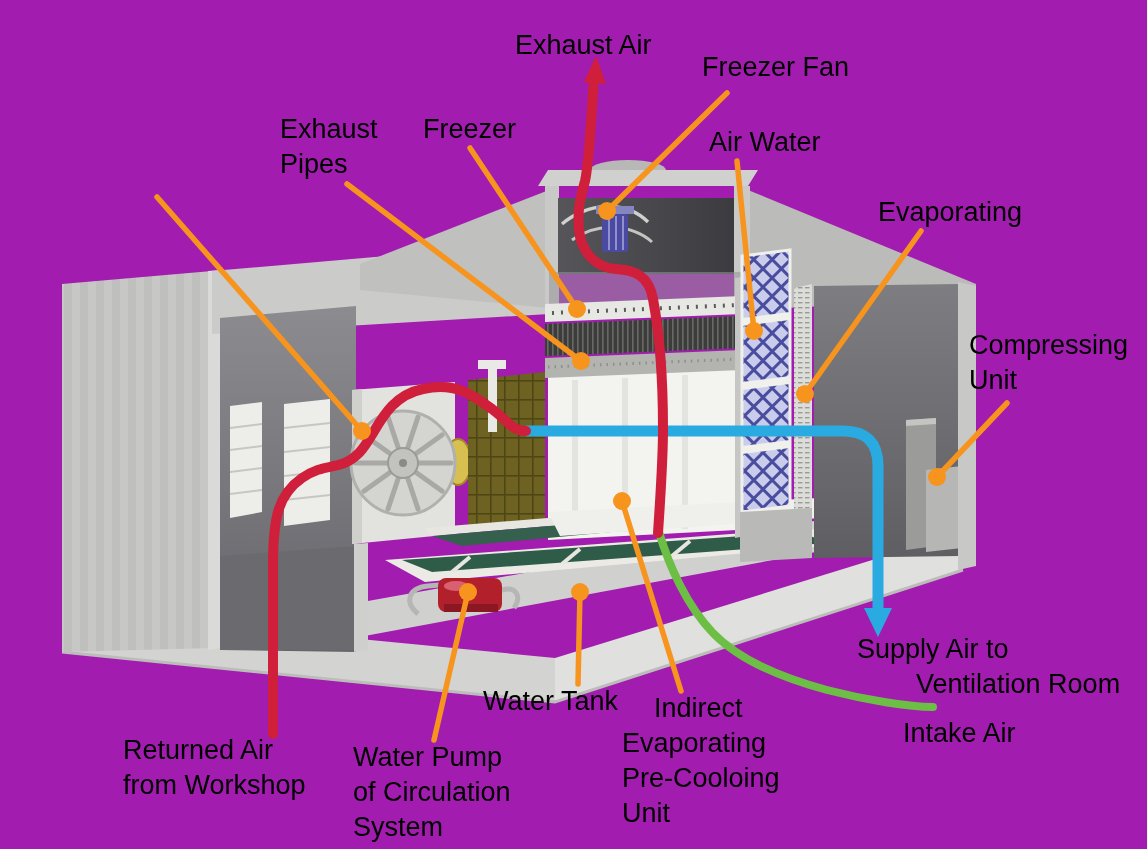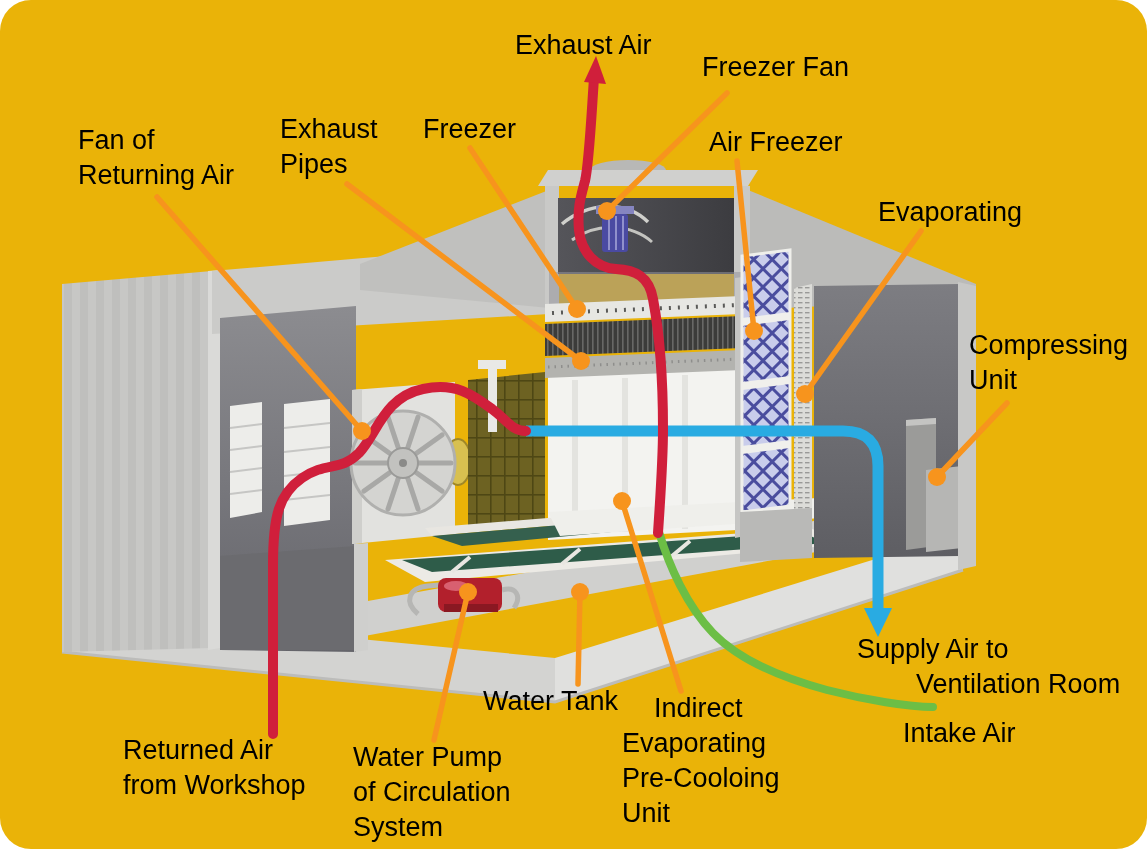--- a/index.html
+++ b/index.html
@@ -1,17 +1,17 @@
 <!DOCTYPE html>
 <html><head>
 <meta charset="utf-8">
 <style>
   html,body{margin:0;padding:0;background:#ffffff;}
-  #stage{position:relative;width:1147px;height:849px;background:#eab308;overflow:hidden;
-         font-family:"Liberation Sans", sans-serif;border-radius:31px;}
+  #stage{position:relative;width:1147px;height:849px;background:#a21caf;overflow:hidden;
+         font-family:"Liberation Sans", sans-serif;}
   #machine-svg{position:absolute;left:0;top:0;}
   .lbl{position:absolute;color:#000;font-size:27px;line-height:35px;white-space:nowrap;}
   .ln{display:block;}
   .ind40{margin-left:32px;}
   .ind59{margin-left:59px;}
 </style>
 </head>
 <body>
 
 <div id="stage">
@@ -235,28 +235,24 @@
   <span class="ln">Freezer Fan</span>
 </div>
 <div class="lbl" style="left:280px;top:112px">
   <span class="ln">Exhaust</span>
   <span class="ln">Pipes</span>
 </div>
 <div class="lbl" style="left:423px;top:112px">
   <span class="ln">Freezer</span>
 </div>
 <div class="lbl" style="left:709px;top:125px">
-  <span class="ln">Air Freezer</span>
+  <span class="ln">Air Water</span>
 </div>
 <div class="lbl" style="left:878px;top:195px">
   <span class="ln">Evaporating</span>
-</div>
-<div class="lbl" style="left:78px;top:123px">
-  <span class="ln">Fan of</span>
-  <span class="ln">Returning Air</span>
 </div>
 <div class="lbl" style="left:969px;top:328px">
   <span class="ln">Compressing</span>
   <span class="ln">Unit</span>
 </div>
 <div class="lbl" style="left:903px;top:716px">
   <span class="ln">Intake Air</span>
 </div>
 <div class="lbl" style="left:857px;top:632px">
   <span class="ln">Supply Air to</span>

